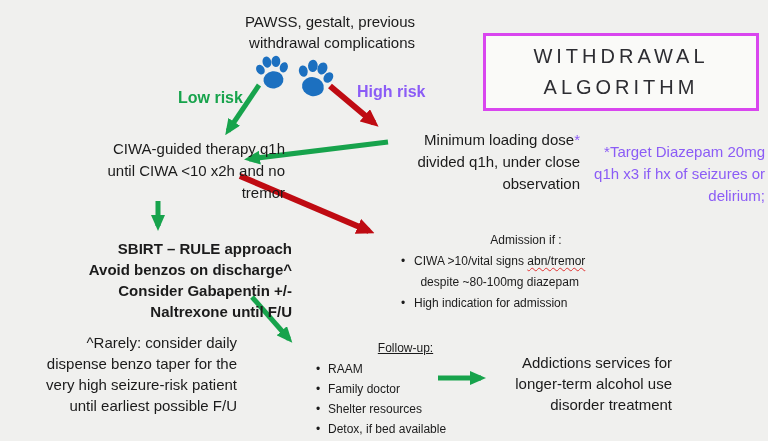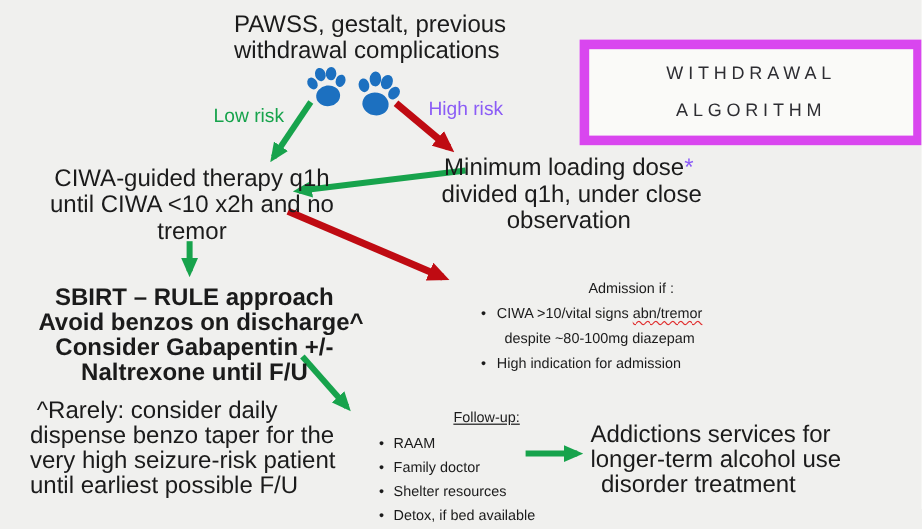--- a/index.html
+++ b/index.html
@@ -4,29 +4,29 @@
 <style>
   html,body{margin:0;padding:0;}
   .canvas{
     position:relative;width:768px;height:441px;overflow:hidden;
     background:#f0f0ee;color:#1b1b1b;
     font-family:"Liberation Sans",sans-serif;
   }
   .arrows{position:absolute;left:0;top:0;width:768px;height:441px;pointer-events:none;}
   .ah-g{fill:#17a34c;}
   .ah-r{fill:#bf0b12;}
-  .txt{position:absolute;font-size:20px;line-height:22px;text-align:center;white-space:nowrap;}
+  .txt{position:absolute;font-size:15px;line-height:22px;text-align:right;white-space:nowrap;}
   .green{color:#17a34c;}
   .redtxt{color:#8b5cf6;}
-  .risk-label{position:absolute;font-size:16px;font-weight:normal;white-space:nowrap;}
+  .risk-label{position:absolute;font-size:16px;font-weight:bold;white-space:nowrap;}
   .titlebox{
     position:absolute;left:483px;top:33px;width:270px;height:72px;
-    background:#fafaf8;border:8px solid #d946ef;
+    background:#fafaf8;border:3px solid #d946ef;
     display:flex;flex-direction:column;align-items:center;justify-content:center;
-    font-size:15px;line-height:31px;letter-spacing:4px;color:#2d2d32;
+    font-size:20px;line-height:31px;letter-spacing:4px;color:#2d2d32;
   }
   .paw{position:absolute;}
   .list{position:absolute;font-size:12px;text-align:center;}
   .lrow{display:flex;line-height:21px;}
   .lrow .bul{width:22px;flex:0 0 22px;}
   .fu-title{text-decoration:underline;line-height:20px;margin-bottom:1px;}
   .fu .lrow{line-height:20px;}
   .fu .lrow .bul{width:20px;flex:0 0 20px;}
   .spell{
     text-decoration:underline wavy #e03131;
@@ -93,20 +93,25 @@
     <div>until CIWA &lt;10 x2h and no</div>
     <div>tremor</div>
   </div>
 
   <div class="txt" style="left:368px;top:129px;width:212px;">
     <div><span>Minimum loading dose</span><span class="redtxt">*</span></div>
     <div>divided q1h, under close</div>
     <div>observation</div>
   </div>
 
+  <div class="txt redtxt" style="left:553px;top:141px;width:212px;">
+    <div>*Target Diazepam 20mg</div>
+    <div>q1h x3 if hx of seizures or</div>
+    <div>delirium;</div>
+  </div>
 
   <div class="txt" style="left:32px;top:238px;width:260px;line-height:21px;font-weight:bold;">
     <div>SBIRT – RULE approach</div>
     <div>Avoid benzos on discharge^</div>
     <div>Consider Gabapentin +/-</div>
     <div>Naltrexone until F/U</div>
   </div>
 
   <div class="txt" style="left:25px;top:332px;width:212px;line-height:21px;">
     <div>^Rarely: consider daily</div>

